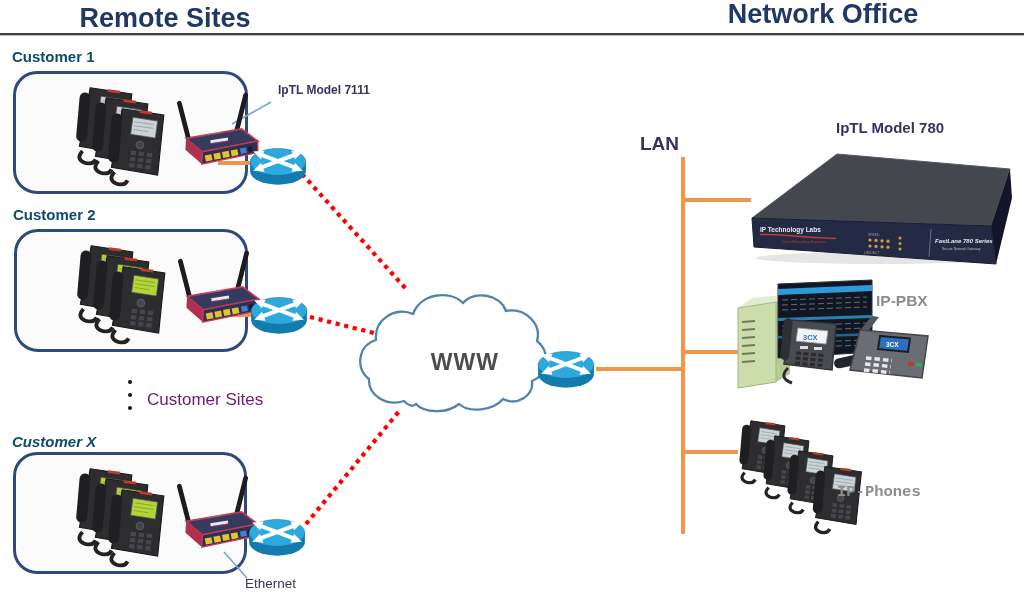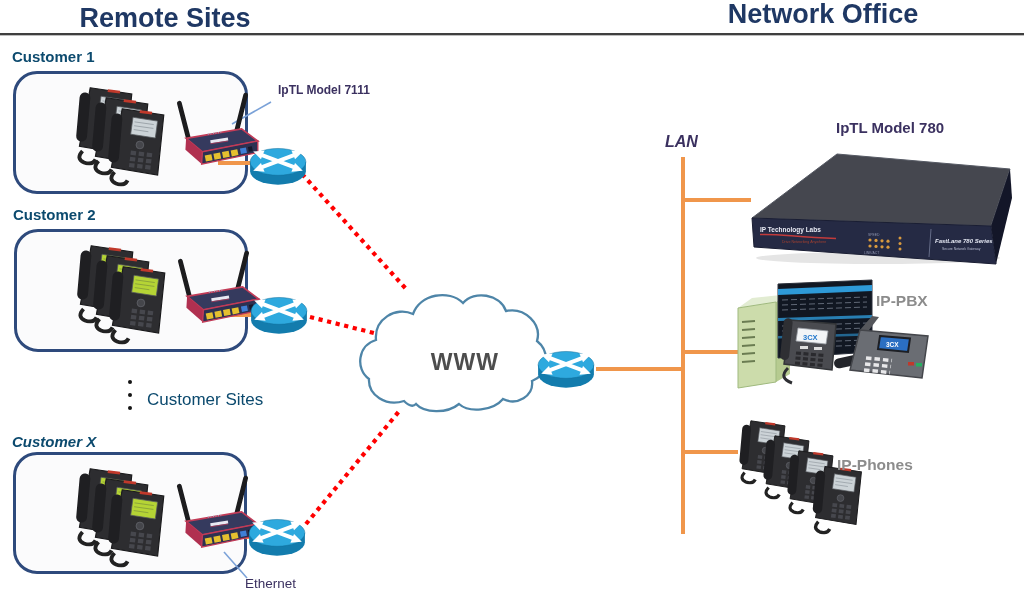--- a/index.html
+++ b/index.html
@@ -11,21 +11,21 @@
   .title{font-weight:bold;font-size:27px;color:#1F3864;text-align:center;}
   .divider{left:0;top:33px;width:1024px;height:2px;background:#3f3f3f;border-bottom:1px solid #bdbdbd;}
   .cust-label{font-weight:bold;font-size:15px;color:#0c4a6e;}
   .purple-label{font-weight:bold;color:#3B3160;}
   .gray-label{font-weight:bold;color:#8C8C8C;font-size:15.5px;}
   .site-box{
     border:3px solid #2E4A7C;border-radius:24px;background:#fbfbfc;
     box-shadow:inset 0 0 0 1px rgba(255,255,255,.6);
   }
   .www{font-weight:bold;font-size:23px;color:#4d4d4d;letter-spacing:1px;text-align:right;}
-  .sites-more{font-size:17px;color:#0c4a6e;}
+  .sites-more{font-size:17px;color:#701a75;}
   .dotcol{display:flex;flex-direction:column;gap:9px;}
   .dotcol i{width:4px;height:4px;border-radius:50%;background:#141414;}
   svg{display:block;overflow:visible;}
   .red-dotted{stroke:#FF0000;stroke-width:4.2;stroke-dasharray:4.2 4.6;fill:none;}
   .orange{stroke:#F0964B;stroke-width:4;fill:none;}
   .pointer{stroke:#7BA2D8;stroke-width:1.6;fill:none;}
   .green-screens{--screen:#b5d435;}
 </style>
 </head>
 <body>
@@ -243,18 +243,18 @@
 
   <div class="abs dotcol" style="left:128px;top:380px;">
       <i></i>
       <i></i>
       <i></i>
     </div>
   <div class="abs sites-more" style="left:147px;top:390px;">Customer Sites</div>
 
   <div class="abs purple-label" style="left:245px;top:576px;font-size:13.5px;font-weight:normal;">Ethernet</div>
 
-  <div class="abs purple-label" style="left:665px;top:133px;font-size:16px;font-style:italic;">LAN</div>
+  <div class="abs purple-label" style="left:640px;top:133px;font-size:19px;">LAN</div>
   <div class="abs purple-label" style="left:836px;top:119px;font-size:15px;">IpTL Model 780</div>
   <div class="abs gray-label" style="left:876px;top:292px;text-align:right;">IP-PBX</div>
-  <div class="abs gray-label" style="left:837px;top:456px;">IP-Phones</div>
+  <div class="abs gray-label" style="left:837px;top:483px;font-family:Liberation Mono, monospace;">IP-Phones</div>
 
 </div>
 
 </body></html>

